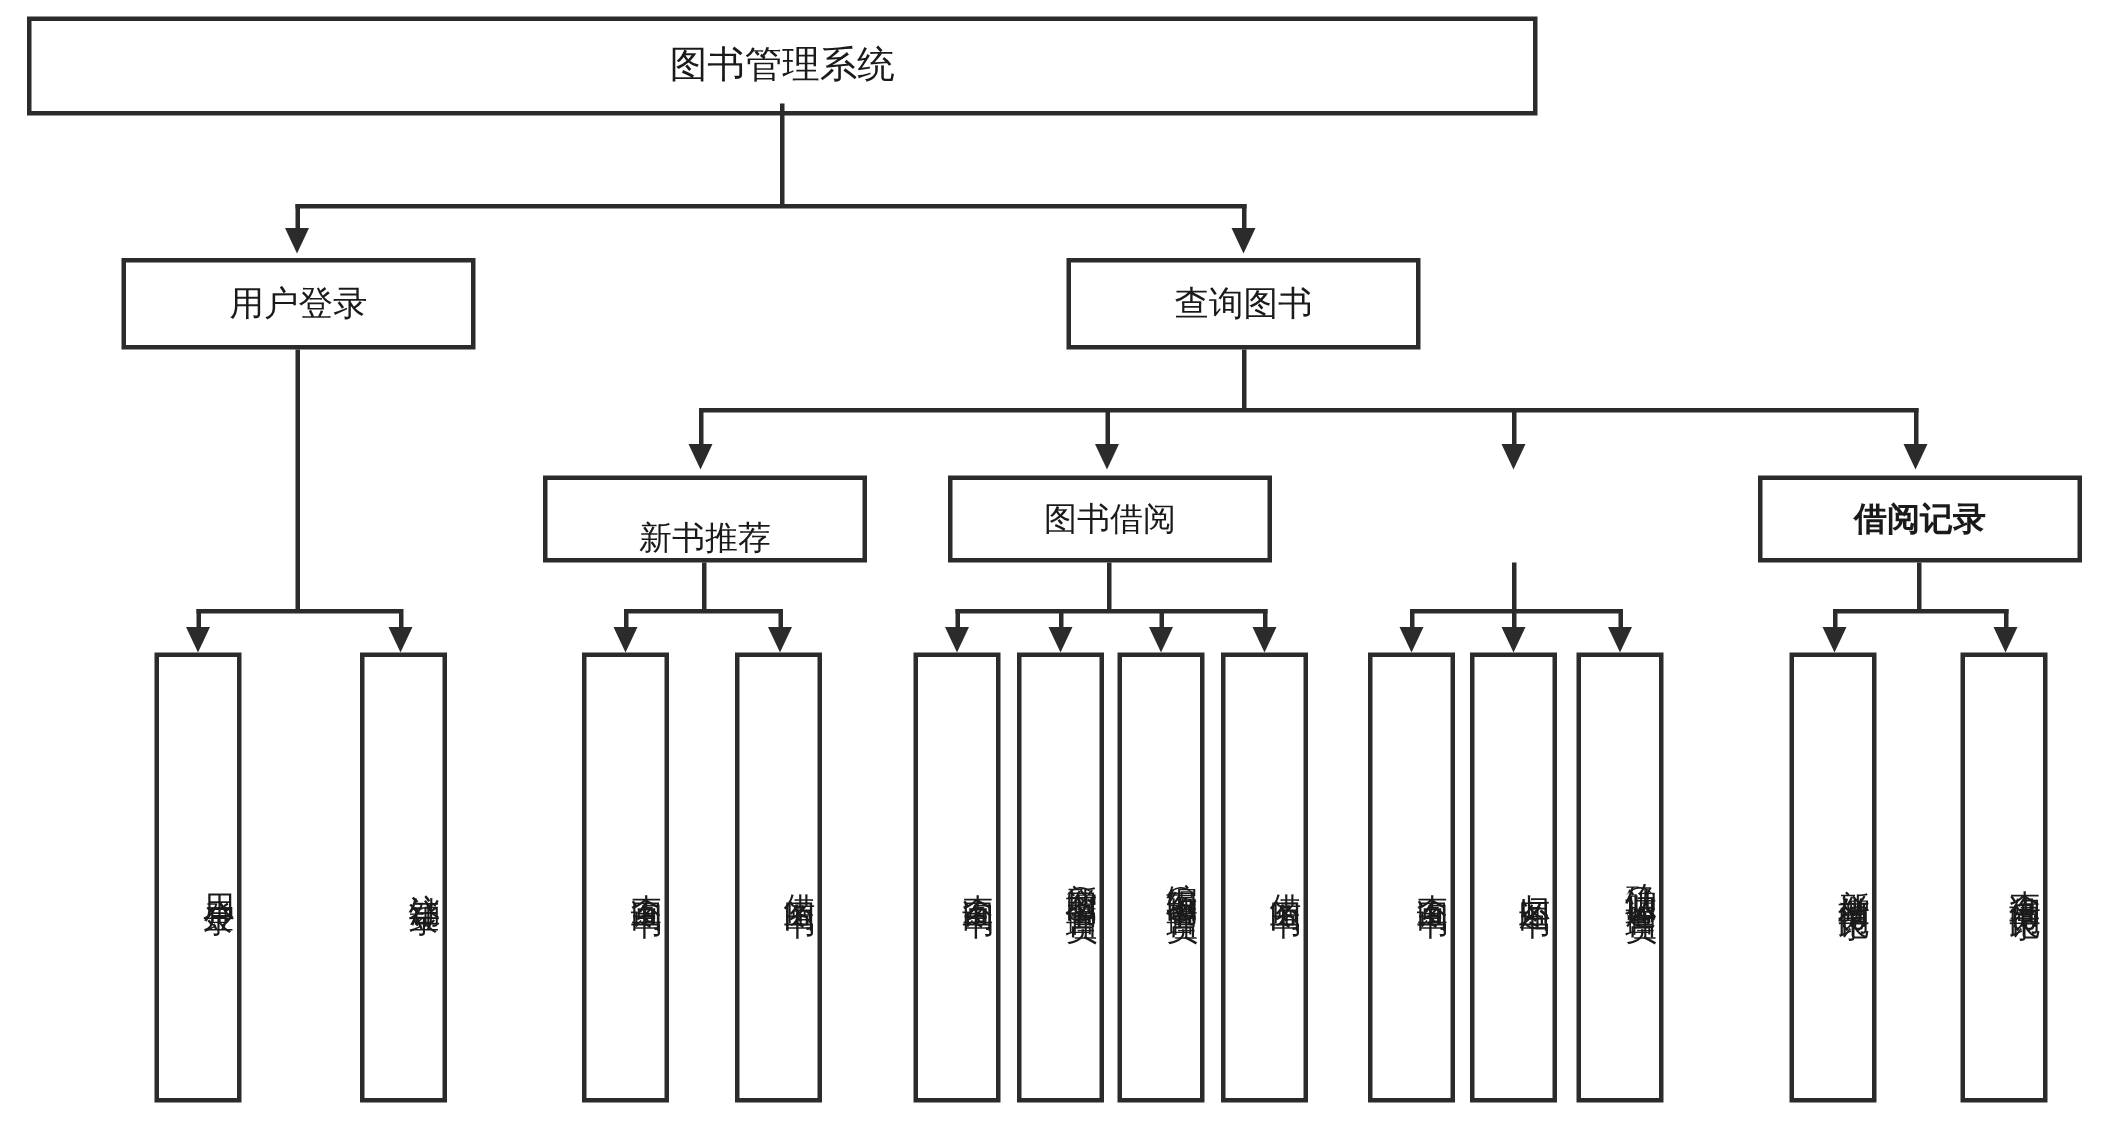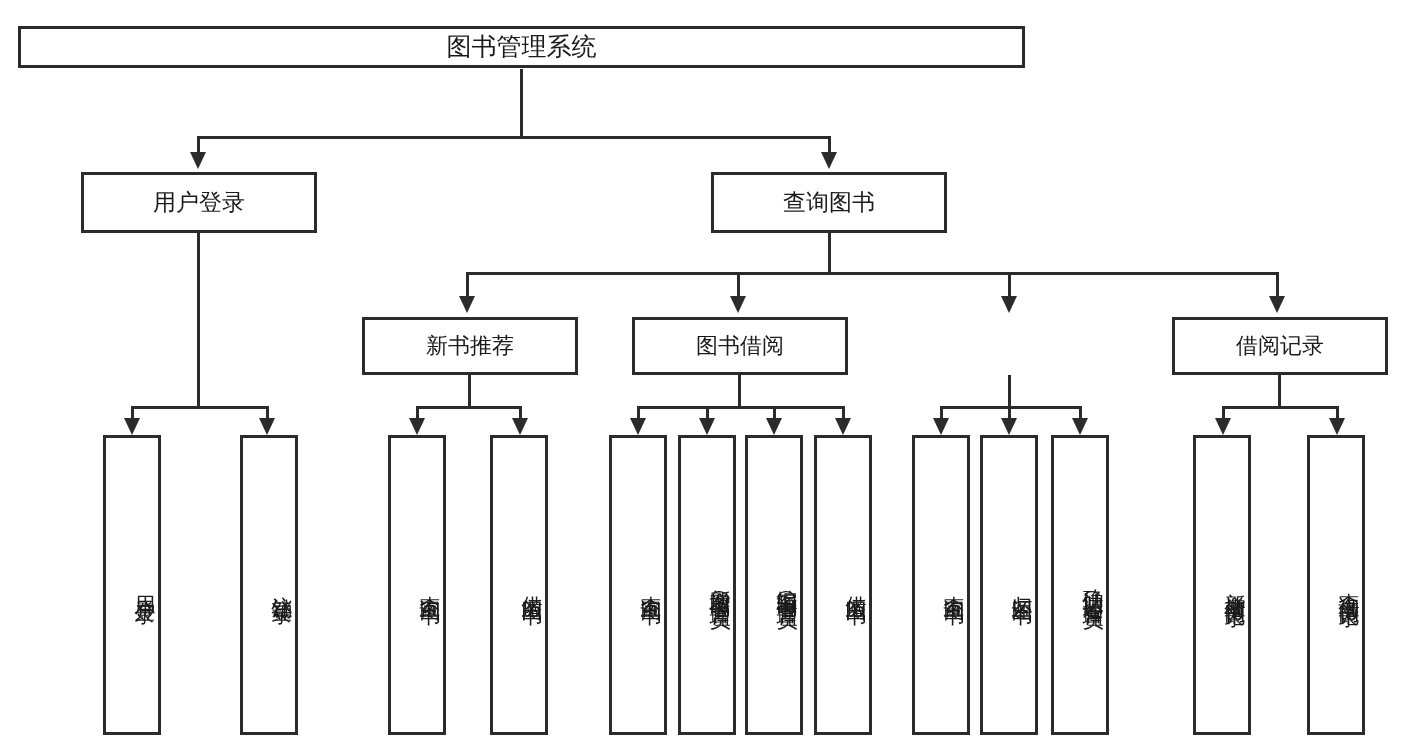--- a/index.html
+++ b/index.html
@@ -73,21 +73,21 @@
     font-size: 19px;
     white-space: nowrap;
     letter-spacing: 0.5px;
   }
 </style>
 </head>
 <body>
 
 <div id="canvas">
 
-  <div class="node root" style="left:18px; top:26px; width:1007px; height:42px;">
+  <div class="node root" style="left:18px; top:11px; width:1007px; height:66px;">
     <span>图书管理系统</span>
   </div>
 
   <div class="edge v" style="left:520px; top:69px; height:67px;"></div>
 
   <div class="edge h" style="left:197px; top:136px; width:634px;"></div>
 
   <div class="edge v" style="left:197px; top:136px; height:20px;"></div>
   <div class="arrow" style="left:190px; top:152px;"></div>
 
@@ -113,27 +113,27 @@
   <div class="edge h" style="left:466px; top:272px; width:813px;"></div>
   <div class="edge v" style="left:466px; top:272px; height:28px;"></div>
   <div class="arrow" style="left:459px; top:296px;"></div>
   <div class="edge v" style="left:737px; top:272px; height:28px;"></div>
   <div class="arrow" style="left:730px; top:296px;"></div>
   <div class="edge v" style="left:1008px; top:272px; height:28px;"></div>
   <div class="arrow" style="left:1001px; top:296px;"></div>
   <div class="edge v" style="left:1276px; top:272px; height:28px;"></div>
   <div class="arrow" style="left:1269px; top:296px;"></div>
 
-  <div class="node lvl3" style="left:362px; top:317px; width:216px; height:58px;">
+  <div class="node lvl3" style="left:362px; top:317px; width:216px; height:58px;align-items:flex-end;">
     <span>新书推荐</span>
   </div>
   <div class="node lvl3" style="left:632px; top:317px; width:216px; height:58px;">
     <span>图书借阅</span>
   </div>
-  <div class="node lvl3" style="left:1172px; top:317px; width:216px; height:58px;">
+  <div class="node lvl3" style="left:1172px; top:317px; width:216px; height:58px;font-weight:bold;">
     <span>借阅记录</span>
   </div>
 
   <div class="edge v" style="left:468px; top:375px; height:31px;"></div>
   <div class="edge h" style="left:416px; top:406px; width:106px;"></div>
   <div class="edge v" style="left:416px; top:406px; height:16px;"></div>
   <div class="arrow" style="left:409px; top:418px;"></div>
   <div class="edge v" style="left:519px; top:406px; height:16px;"></div>
   <div class="arrow" style="left:512px; top:418px;"></div>
 

